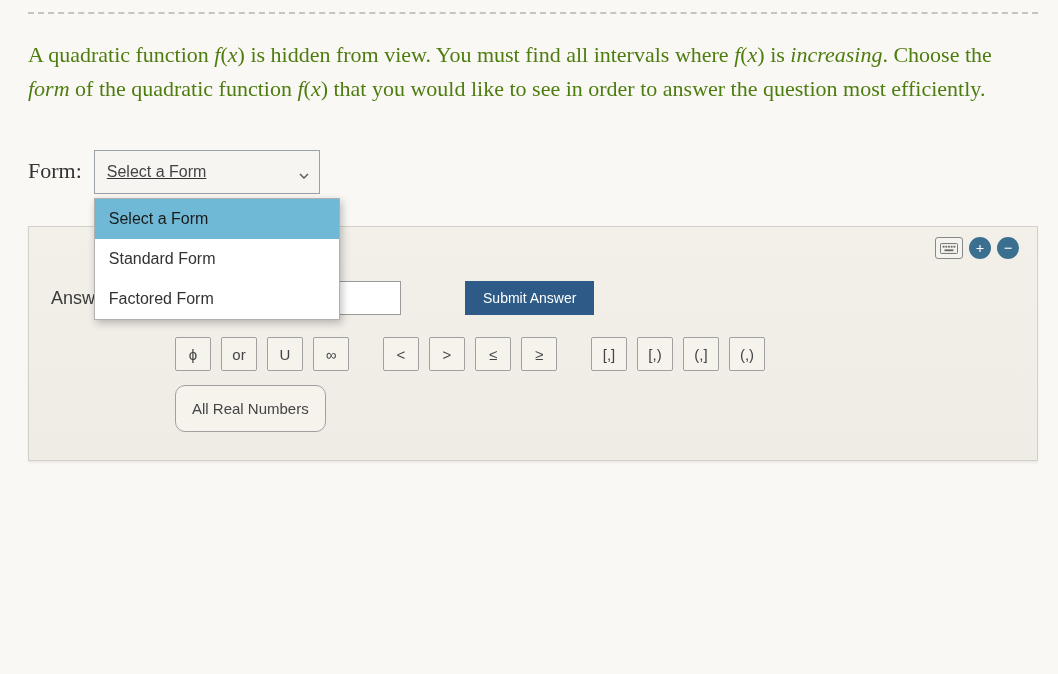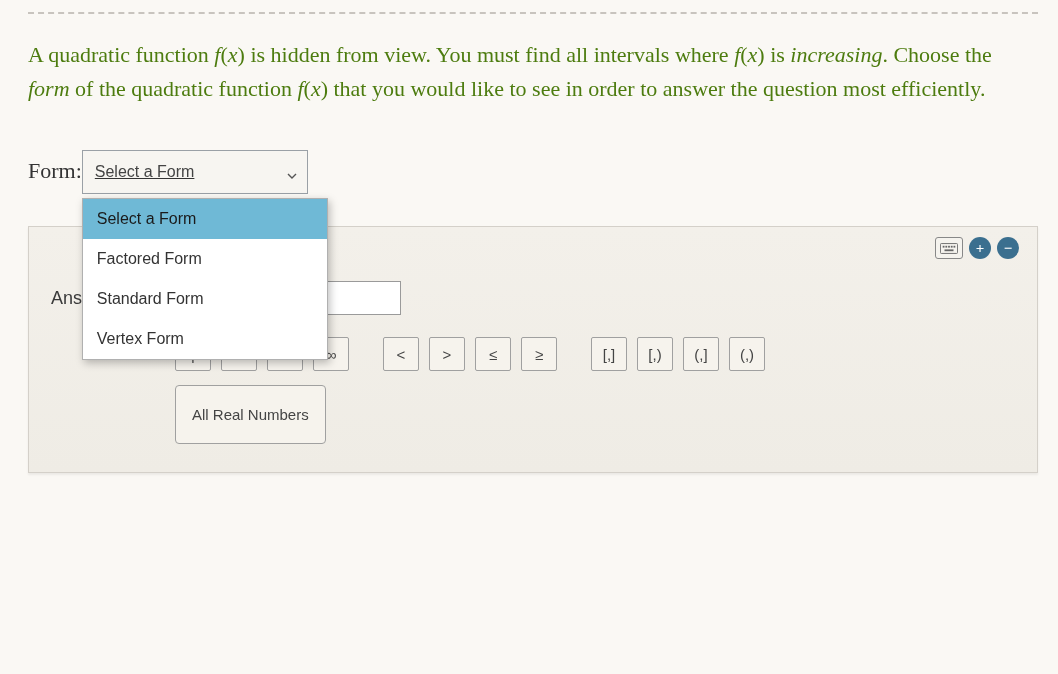--- a/index.html
+++ b/index.html
@@ -29,21 +29,21 @@
     font-style: italic;
     font-family: Georgia, serif;
   }
   .question .fn .f { font-style: italic; }
   .question .fn .paren { font-style: normal; }
   .question .emph { font-style: italic; }
   .form-row {
     margin-top: 44px;
     display: flex;
     align-items: flex-start;
-    gap: 0;
+    gap: 12px;
   }
   .form-label {
     font-size: 22px;
     color: #333;
     padding-top: 8px;
   }
   .select-wrap {
     position: relative;
     text-decoration: underline;
   }
@@ -184,23 +184,23 @@
   .sym-row2 {
     margin-top: 14px;
     margin-left: 124px;
   }
   .wide-btn {
     border: 1px solid #a0a0a0;
     background: #f6f3ed;
     font-family: Arial, sans-serif;
     font-size: 15px;
     color: #444;
-    padding: 20px 16px;
-    cursor: pointer;
-    border-radius: 4px;
+    padding: 14px 16px;
+    cursor: pointer;
+    border-radius: 10px;
   }
   .spacer-gap { width: 14px; }
 </style>
 </head>
 <body>
 
 <div class="container">
   <div class="top-divider"></div>
 
   <div class="question">
@@ -213,23 +213,22 @@
       <div class="select-box">
         <span>Select a Form</span>
         <span class="chev">
           <svg viewBox="0 0 10 10" width="10" height="10">
               <path d="M1 3 L5 7 L9 3" fill="none" stroke="#555" stroke-width="1.4"></path>
             </svg>
         </span>
       </div>
       <div class="dropdown">
         <div class="dropdown-item highlight">Select a Form</div>
+        <div class="dropdown-item">Standard Form</div>
         <div class="dropdown-item">Factored Form</div>
-        <div class="dropdown-item">Standard Form</div>
-        <div class="dropdown-item">Vertex Form</div>
       </div>
     </div>
   </div>
 
   <div class="answer-panel">
     <div class="panel-tools">
       <div class="tool-btn">
         <svg viewBox="0 0 20 12" width="18" height="11">
           <rect x="0.5" y="0.5" width="19" height="11" rx="1" fill="none" stroke="#666" stroke-width="1"></rect>
           <rect x="3" y="3" width="2" height="2" fill="#666"></rect>
@@ -244,20 +243,21 @@
           <span>+</span>
         </div>
       <div class="circle-btn circle-minus">
           <span>−</span>
         </div>
     </div>
 
     <div class="answer-row">
       <div class="answer-label">Answer</div>
       <input class="answer-input" type="text" value="" style="">
+      <button class="submit-btn">Submit Answer</button>
     </div>
 
     <div class="sym-row">
       <button class="sym-btn">ϕ</button>
       <button class="sym-btn">or</button>
       <button class="sym-btn">U</button>
       <button class="sym-btn">∞</button>
       <div class="spacer-gap"></div>
       <button class="sym-btn">&lt;</button>
       <button class="sym-btn">&gt;</button>

